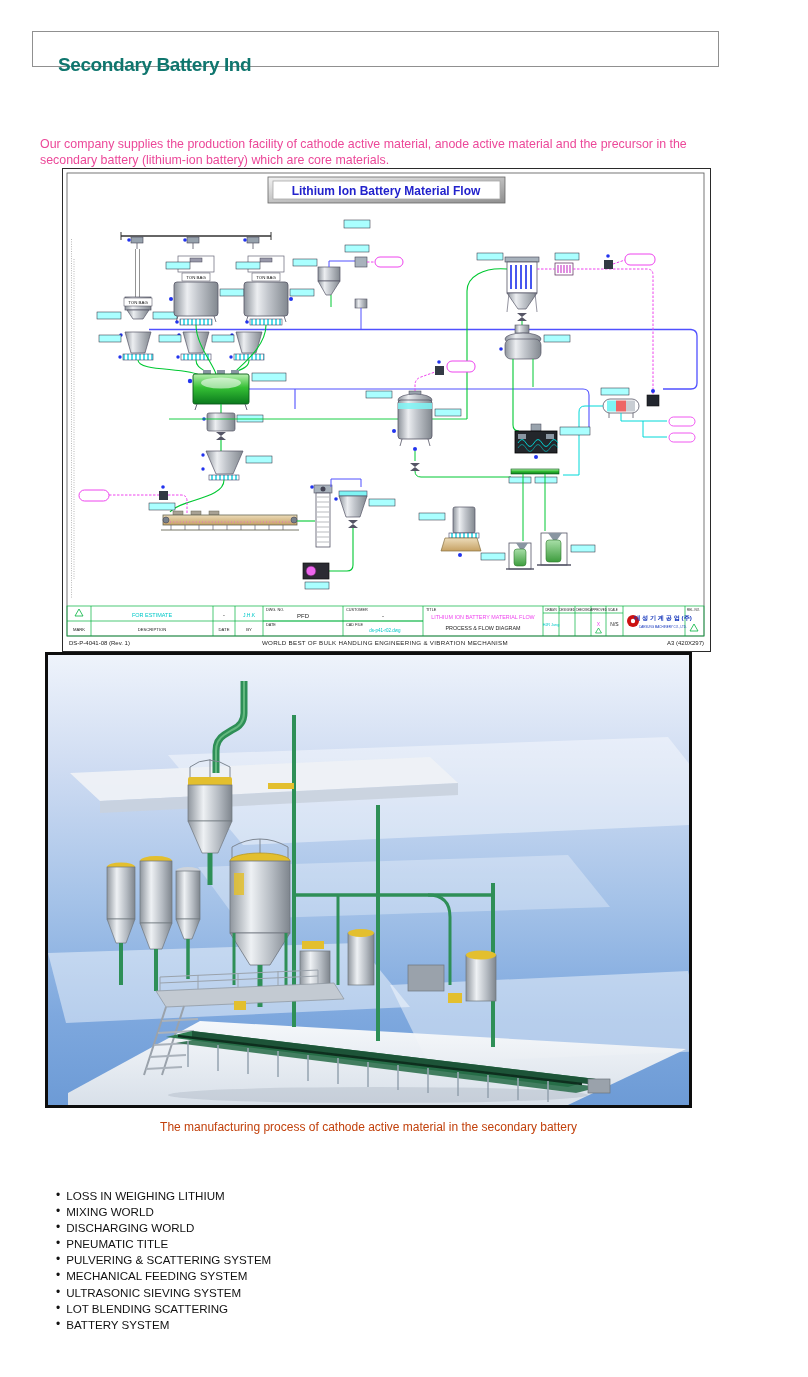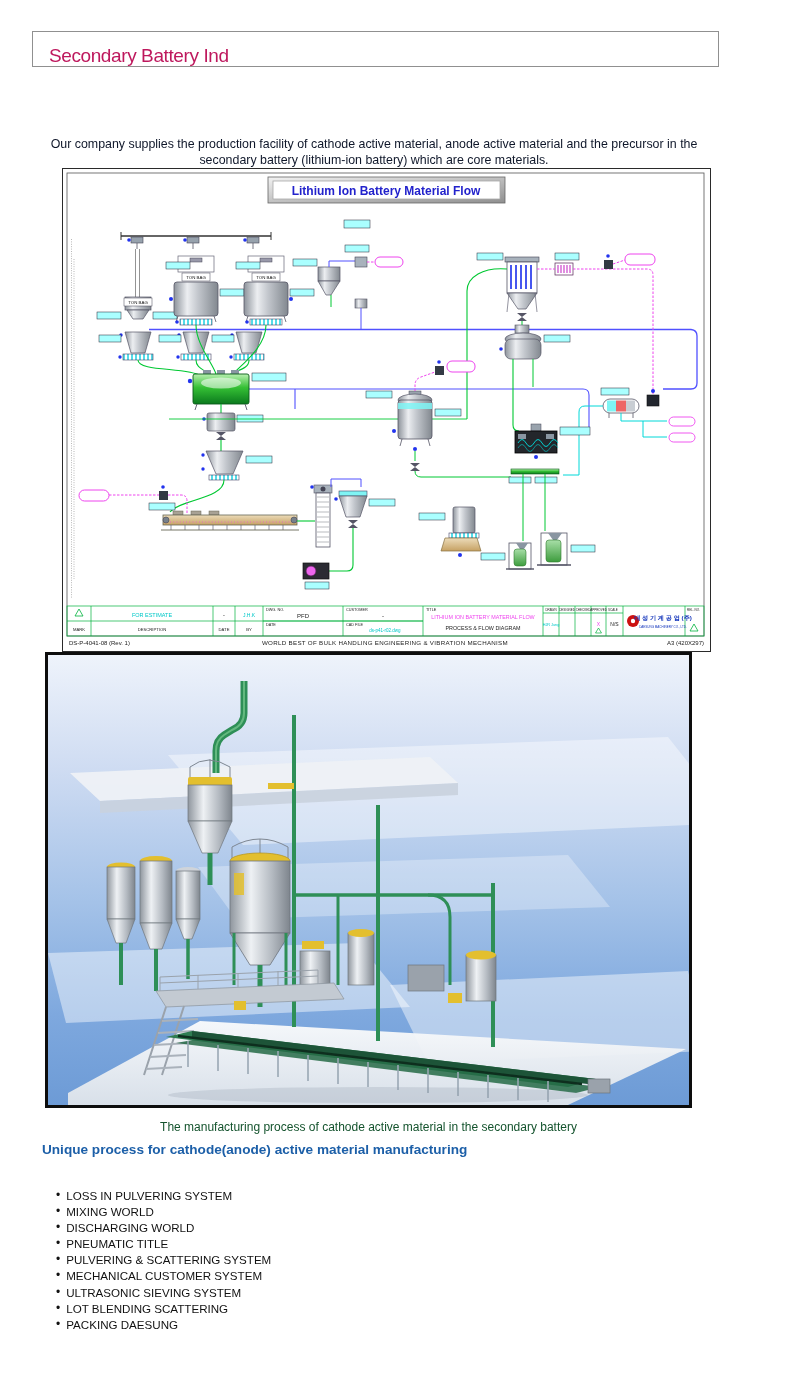--- a/index.html
+++ b/index.html
@@ -1,29 +1,29 @@
 <!DOCTYPE html>
 <html><head>
 <meta charset="utf-8">
 <style>
   html,body{margin:0;padding:0;background:#fff;}
   .page{position:relative;width:808px;height:1377px;background:#fff;overflow:hidden;
         font-family:"Liberation Sans",sans-serif;}
   .header-box{position:absolute;left:32px;top:31px;width:685px;height:34px;
         border:1px solid #909090;background:#fff;}
-  .header-box h1{margin:7px;padding-left:9px;line-height:34px;font-size:19px;font-weight:normal;
-        color:#be185d;letter-spacing:-0.4px;}
+  .header-box h1{margin:16px;padding-left:9px;line-height:34px;font-size:19px;font-weight:bold;
+        color:#0f766e;letter-spacing:-0.4px;}
   .intro{position:absolute;left:40px;top:125px;width:668px;font-size:12.4px;line-height:15.8px;
-        color:#0f172a;text-align:center;}
+        color:#ec4899;}
   .pfd-wrap{position:absolute;left:62px;top:168px;width:647px;height:482px;border:1px solid #2a2a2a;
         background:#fff;}
   .r3d-wrap{position:absolute;left:45px;top:652px;width:641px;height:450px;border:3px solid #0d0d0d;
         background:#cfe0f4;}
   .caption{position:absolute;left:45px;top:1120px;width:647px;text-align:center;font-size:12px;
-        color:#14532d;}
+        color:#c2410c;}
   .uheading{position:absolute;left:42px;top:1142px;font-size:13.6px;font-weight:bold;color:#1c5fa8;}
   .ulist{position:absolute;left:56px;top:1188px;font-size:11.6px;color:#111;}
   .ulist .li{line-height:16.1px;white-space:nowrap;}
   .ulist .li::before{content:"\2022";font-size:12px;margin-right:6px;position:relative;top:-1px;}
   svg text{font-family:"Liberation Sans",sans-serif;}
 </style>
 </head>
 <body>
 
 <div class="page">
@@ -612,27 +612,26 @@
     <g fill="#e3bf2e">
       <rect x="220" y="128" width="26" height="6"></rect>
       <rect x="400" y="338" width="14" height="10"></rect>
       <rect x="186" y="346" width="12" height="9"></rect>
     </g>
   </svg>
   </div>
 
   <div class="caption">The manufacturing process of cathode active material in the secondary battery</div>
 
-  <div class="uheading">Unique process for cathode(anode) active material manufacturing</div>
 
   <div class="ulist">
-    <div class="li">LOSS IN PULVERING SYSTEM</div>
+    <div class="li">LOSS IN WEIGHING LITHIUM</div>
     <div class="li">MIXING WORLD</div>
     <div class="li">DISCHARGING WORLD</div>
     <div class="li">PNEUMATIC TITLE</div>
     <div class="li">PULVERING &amp; SCATTERING SYSTEM</div>
-    <div class="li">MECHANICAL CUSTOMER SYSTEM</div>
+    <div class="li">MECHANICAL FEEDING SYSTEM</div>
     <div class="li">ULTRASONIC SIEVING SYSTEM</div>
     <div class="li">LOT BLENDING SCATTERING</div>
-    <div class="li">PACKING DAESUNG</div>
+    <div class="li">BATTERY SYSTEM</div>
   </div>
 
 </div>
 
 </body></html>

